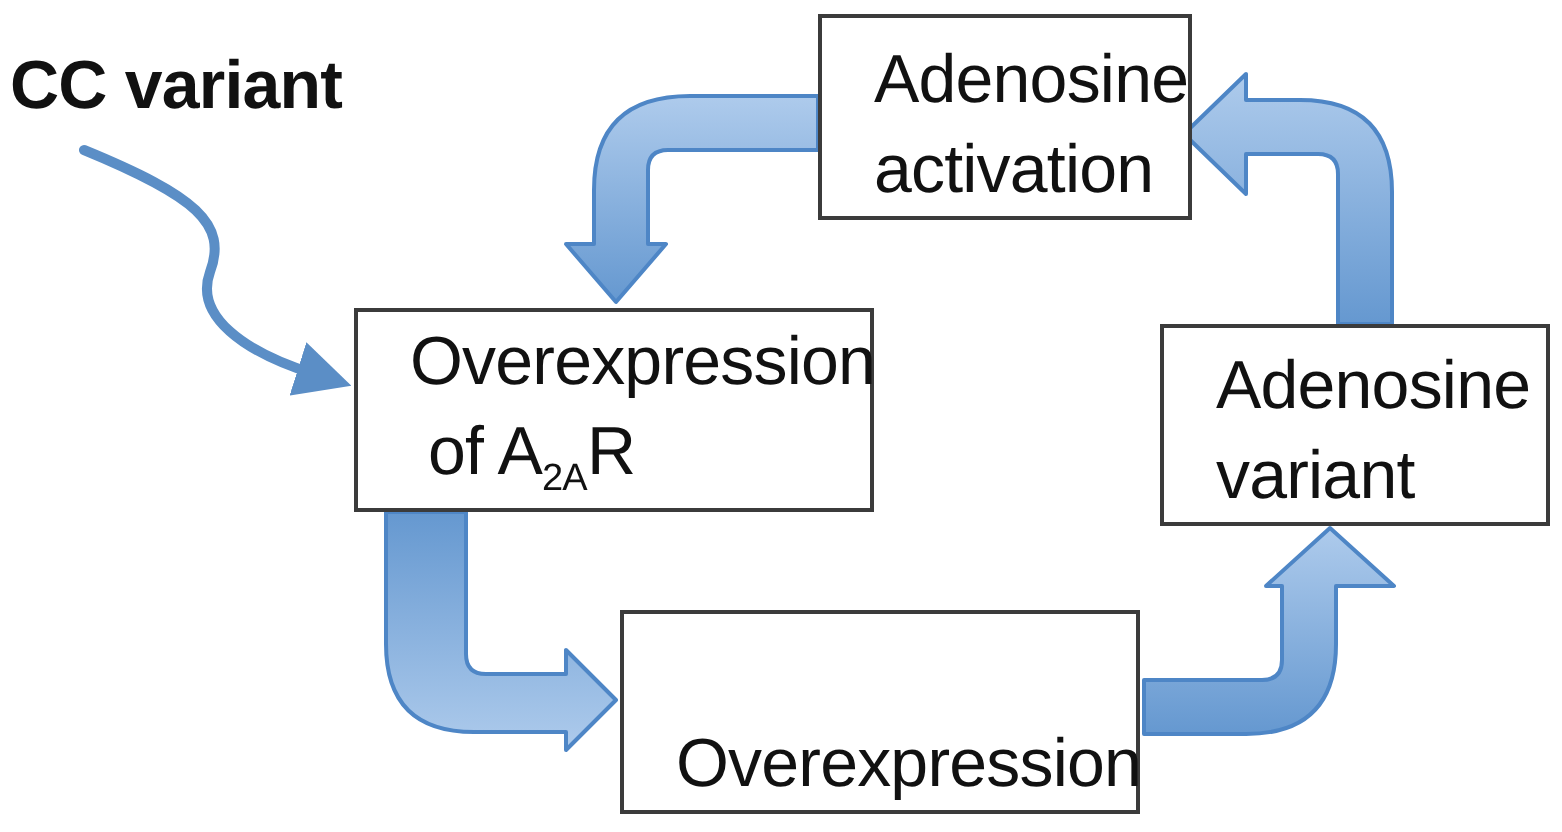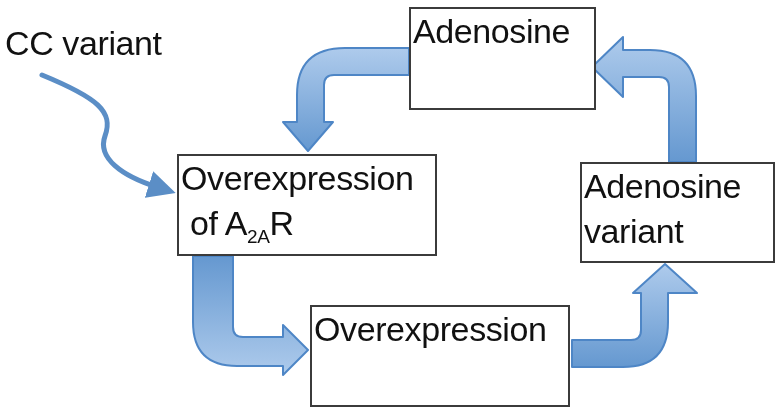--- a/index.html
+++ b/index.html
@@ -30,42 +30,43 @@
   .node {
     position: absolute;
     background: var(--box-fill);
     border: 2px solid var(--box-border);
     color: var(--text-color);
     font-size: 34px;
     letter-spacing: -0.4px;
     line-height: 45px;
     display: flex;
     flex-direction: column;
-    justify-content: flex-start;
-    padding-left: 2px;
+    justify-content: flex-end;
+    padding-left: 26px;
     white-space: nowrap;
   }
   .node .indent { padding-left: 9px; }
   .node-activation { left: 409px; top: 7px;   width: 187px; height: 103px; }
   .node-a2ar       { left: 177px; top: 154px; width: 260px; height: 102px; }
   .node-release    { left: 580px; top: 162px; width: 195px; height: 101px; }
   .node-ent1       { left: 310px; top: 305px; width: 260px; height: 102px; }
   .sub {
     font-size: 19px;
     position: relative;
     top: 8px;
     letter-spacing: -0.4px;
   }
   .cc-label {
     position: absolute;
     left: 5px; top: 24px;
     font-size: 34px;
     letter-spacing: -0.4px;
     color: var(--text-color);
     white-space: nowrap;
+    font-weight: bold;
   }
   .elbow-arrow {
     fill: url(#grad-top-light);
     stroke: var(--arrow-stroke);
     stroke-width: 2;
     stroke-linejoin: round;
   }
   .elbow-arrow.rev { fill: url(#grad-top-dark); }
   .thin-curve {
     fill: none;
@@ -102,20 +103,21 @@
 
     <path class="elbow-arrow" d="M 623 50 L 650 50 Q 696 50 696 96 L 696 162 L 669 162 L 669 87 Q 669 77 659 77 L 623 77 L 623 97 L 592 67 L 623 37 Z"></path>
 
     <path class="thin-curve" marker-end="url(#thin-head)" d="M 42 75 C 98 98 114 112 105 136 C 97 158 122 176 157 187"></path>
   </svg>
 
   <div class="cc-label">CC variant</div>
 
   <div class="node node-activation">
     <div>Adenosine</div>
+    <div>activation</div>
   </div>
 
   <div class="node node-a2ar">
     <div>Overexpression</div>
     <div class="indent"><span>of A</span><span class="sub">2A</span><span>R</span></div>
   </div>
 
   <div class="node node-release">
     <div>Adenosine</div>
     <div>variant</div>

